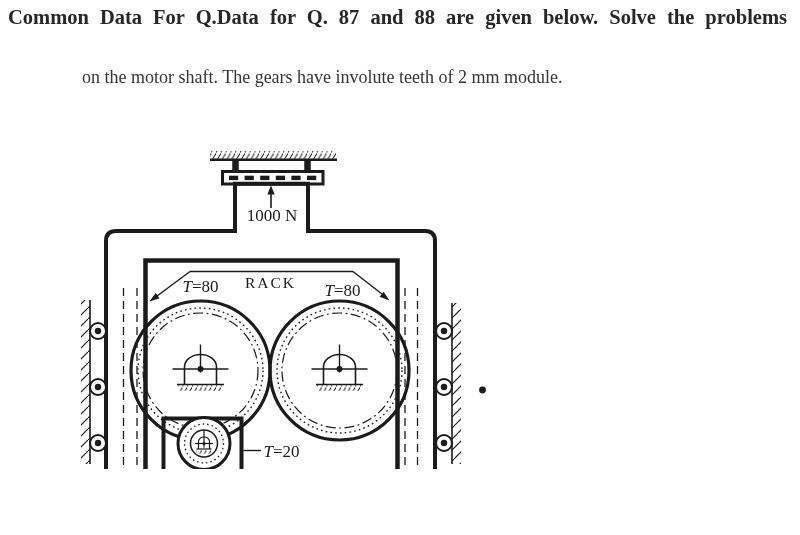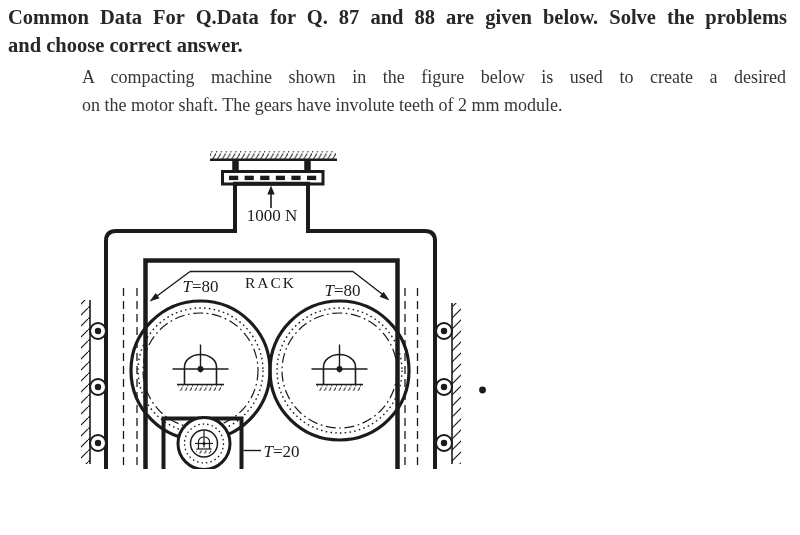--- a/index.html
+++ b/index.html
@@ -21,25 +21,23 @@
   .w{stroke:#1b1b1b;fill:#ffffff;}
   .f{fill:#1b1b1b;stroke:none;}
 </style>
 </head>
 <body>
 
 <div class="page">
 
   <div class="header">
     <div class="h1">Common Data For Q.Data for Q. 87 and 88 are given below. Solve the problems</div>
-    <div>and choose correct answer.</div>
   </div>
 
   <div class="para">
-    <div class="j">A compacting machine shown in the figure below is used to create a desired</div>
     <div>on the motor shaft. The gears have involute teeth of 2 mm module.</div>
   </div>
 
   <svg width="800" height="535" viewBox="0 0 800 535">
     <defs>
       <pattern id="hd" patternUnits="userSpaceOnUse" width="4.8" height="9">
         <path d="M-1,10 L5.8,-1" stroke="#1b1b1b" stroke-width="1"></path>
       </pattern>
       <pattern id="hs" patternUnits="userSpaceOnUse" width="11" height="11">
         <path d="M-1,12 L12,-1" stroke="#1b1b1b" stroke-width="1.2"></path>

